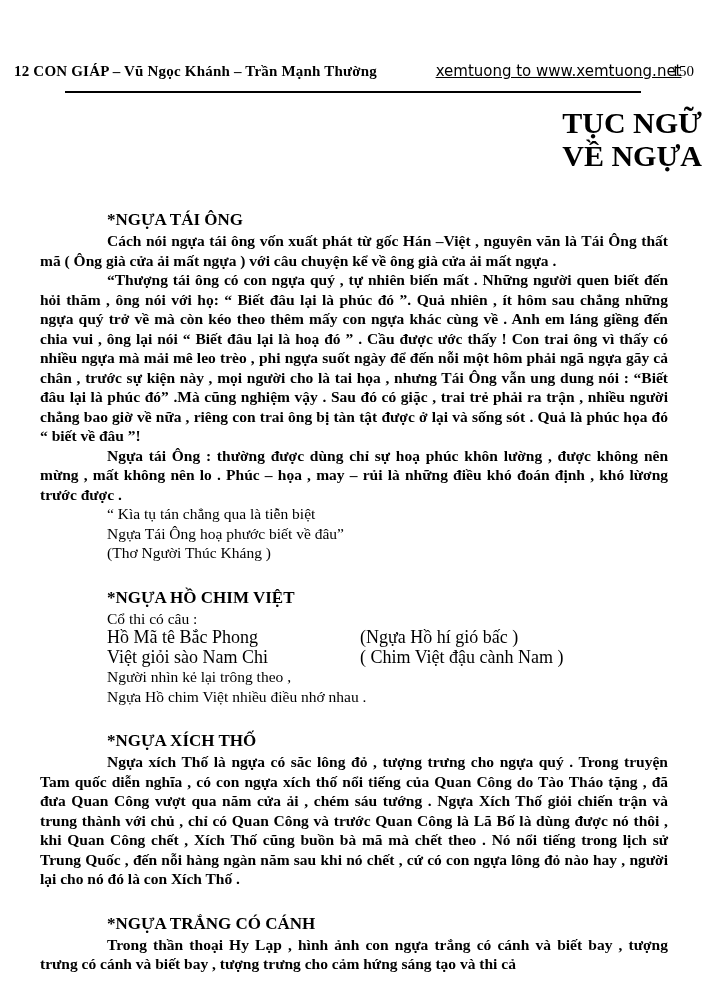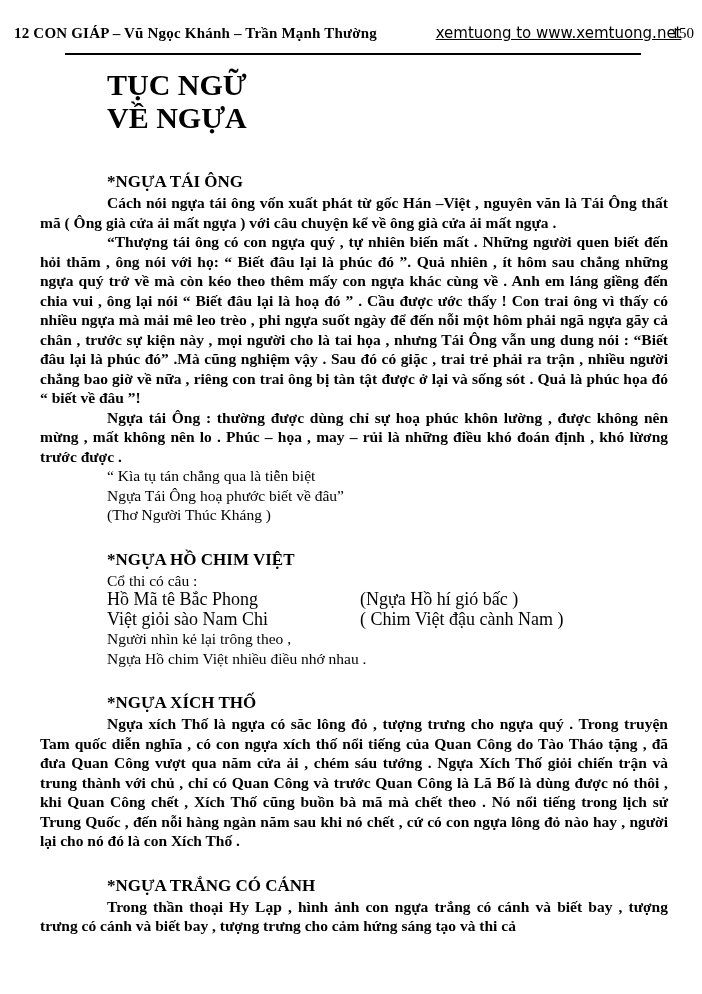--- a/index.html
+++ b/index.html
@@ -3,21 +3,21 @@
 <meta charset="utf-8">
 <style>
   html, body { margin: 0; padding: 0; }
   body {
     width: 702px; height: 994px;
     background: #ffffff;
     color: #000000;
     font-family: "Liberation Serif", serif;
     overflow: hidden;
   }
-  .page { width: 702px; height: 994px; box-sizing: border-box; padding-top: 24px; }
+  .page { width: 702px; height: 994px; box-sizing: border-box; padding-top: 62px; }
 
   
   .header {
     display: flex; align-items: baseline;
     padding: 0 8px 0 14px;
     white-space: nowrap;
   }
   .book-title {
     font-weight: bold;
     font-size: 15px;
@@ -39,20 +39,21 @@
     border-top: 2px solid #000;
     margin: 11px 61px 0 65px;
   }
 
   
   .doc-title {
     margin: 13px 0 0 107px;
     font-size: 30px;
     font-weight: bold;
     line-height: 33px;
+    text-align: right;
   }
 
   
   .content { padding: 0 34px 0 40px; }
   .section-heading {
     font-size: 17px;
     font-weight: bold;
     margin: 25px 0 1px 67px;
   }
   .section-heading.first { margin-top: 38px; }

